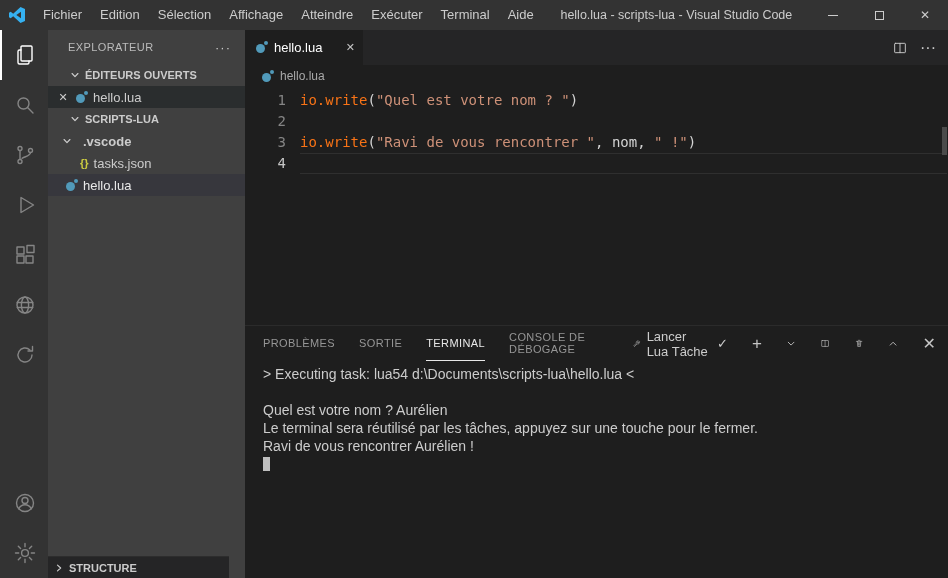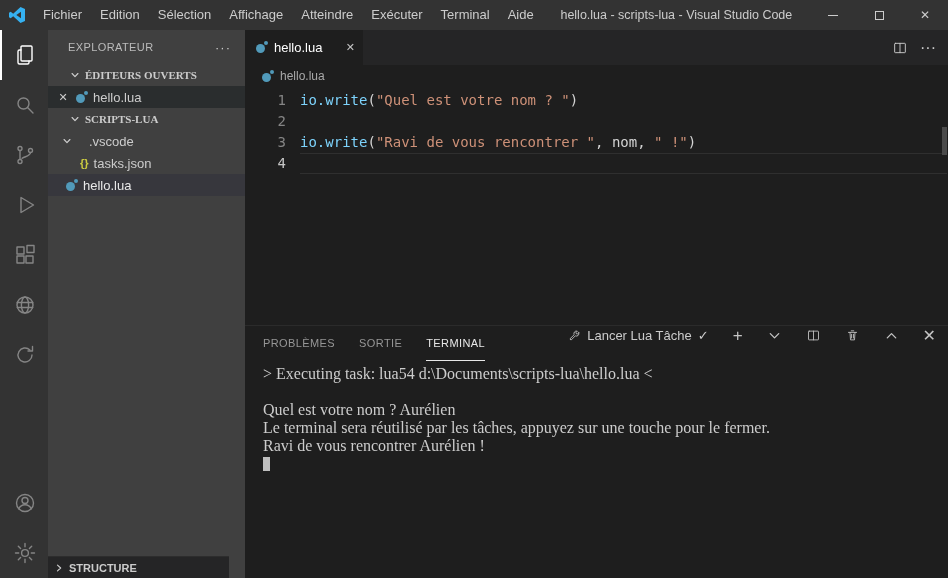--- a/index.html
+++ b/index.html
@@ -33,25 +33,25 @@
   .ab-spacer { flex:1; }
 
   
   .sidebar { width:197px; flex:none; background:#404040; color:#cccccc; font-size:13px;
     position:relative; display:flex; flex-direction:column; }
   .sidebar-title-row { height:34px; flex:none; display:flex; align-items:center;
     justify-content:space-between; padding:0 14px 0 20px; font-size:11px; color:#bbbbbb;
     letter-spacing:0.4px; }
   .more-dots { font-size:13px; color:#cccccc; letter-spacing:1px; }
   .row { height:22px; flex:none; display:flex; align-items:center; white-space:nowrap; }
-  .section-header { font-size:11px; font-weight:700; color:#cccccc; padding-left:20px; gap:3px;font-family:Liberation Serif, serif; }
+  .section-header { font-size:11px; font-weight:700; color:#cccccc; padding-left:20px; gap:3px; }
   .tree-chev { width:14px; height:14px; flex:none; display:flex; align-items:center; justify-content:center; color:#cccccc; }
   .open-editor { background:#2a2d2e; padding-left:8px; gap:5px; }
   .close-x { font-size:11px; color:#cccccc; width:14px; text-align:center; flex:none; }
-  .tree-folder { padding-left:12px; gap:15px; }
+  .tree-folder { padding-left:12px; gap:9px;font-weight:bold; }
   .tree-file { gap:5px; }
   .tree-file.indent2 { padding-left:32px; }
   .tree-file.indent1 { padding-left:17px; }
   .tree-file.selected { background:#37373d; color:#e8e8e8; }
   .lua-icon { position:relative; width:13px; height:13px; display:inline-block; flex:none; }
   .lua-icon::before { content:""; position:absolute; left:1px; top:3px; width:9px; height:9px;
     border-radius:50%; background:#519aba; }
   .lua-icon::after { content:""; position:absolute; right:0; top:0; width:4px; height:4px;
     border-radius:50%; background:#519aba; }
   .json-icon { color:#cbcb41; font-size:11px; font-weight:700; flex:none; }
@@ -71,39 +71,39 @@
   .editor-actions svg { width:16px; height:16px; }
   .breadcrumb { height:22px; flex:none; display:flex; align-items:center; gap:6px;
     padding-left:16px; font-size:12px; color:#a9a9a9; }
   .editor { flex:1; position:relative; padding-top:3px;
     font-family:"DejaVu Sans Mono", monospace; font-size:14px; overflow:hidden; }
   .code-line { position:relative; display:flex; height:21px; line-height:21px; }
   .line-num { width:41px; margin-right:14px; flex:none; text-align:right; color:#858585; }
   .code-line.current .line-num { color:#c6c6c6; }
   .current-box { position:absolute; left:55px; right:1px; top:0; bottom:0;
     border-top:1px solid #2f2f2f; border-bottom:1px solid #2f2f2f; pointer-events:none; }
-  .tk-fn { color:#7dd3fc; }
+  .tk-fn { color:#f97316; }
   .tk-str { color:#ce9178; }
   .tk-txt { color:#d4d4d4; }
   .overview-marker { position:absolute; right:1px; top:40px; width:5px; height:28px;
     background:#4b4b4b; }
 
   
   .panel { height:253px; flex:none; display:flex; flex-direction:column; border-top:1px solid #2b2b2b; }
-  .panel-header { height:35px; flex:none; display:flex; align-items:flex-start; padding:0 12px 0 18px; }
+  .panel-header { height:35px; flex:none; display:flex; align-items:center; padding:0 12px 0 18px; }
   .panel-tab { height:100%; display:flex; align-items:center; margin-right:24px; font-size:11px;
     color:#969696; letter-spacing:0.4px; border-bottom:1px solid transparent; }
   .panel-tab.active { color:#e7e7e7; border-bottom-color:#e7e7e7; }
   .panel-actions { margin-left:auto; display:flex; align-items:center; gap:24px; color:#c5c5c5; }
   .panel-actions svg { width:15px; height:15px; }
   .task-btn { display:flex; align-items:center; gap:6px; font-size:13px; color:#cccccc; }
   .task-btn svg { width:14px; height:14px; }
   .plus-glyph { font-size:17px; line-height:1; }
-  .terminal { flex:1; padding:4px 0 0 18px; font-family:Liberation Serif, serif;
-    font-size:16px; line-height:18px; color:#cccccc; overflow:hidden; }
+  .terminal { flex:1; padding:4px 0 0 18px; font-family:Liberation Sans, sans-serif;
+    font-size:14px; line-height:18px; color:#cccccc; overflow:hidden; }
   .term-line { min-height:18px; white-space:pre; }
   .term-cursor { display:inline-block; width:7px; height:14px; background:#bfbfbf;
     vertical-align:-2px; }
 
   svg.oicon { fill:none; stroke:currentColor; stroke-width:1.4; stroke-linecap:round; stroke-linejoin:round; }
 </style>
 </head>
 <body>
 
 <div class="window">
@@ -305,20 +305,21 @@
             </div>
           </div>
         <div class="overview-marker"></div>
       </div>
 
       <section class="panel">
         <div class="panel-header">
           <span class="panel-tab">PROBLÈMES</span>
           <span class="panel-tab">SORTIE</span>
           <span class="panel-tab active">TERMINAL</span>
+          <span class="panel-tab">CONSOLE DE DÉBOGAGE</span>
 
           <div class="panel-actions">
             <div class="task-btn">
               <svg class="oicon" viewBox="0 0 24 24">
                   <path d="M20.2 6.3a4.3 4.3 0 0 1-5.9 5.4L7 19l-2-2 7.3-7.3a4.3 4.3 0 0 1 5.4-5.9L14.9 6.6l2.5 2.5 2.8-2.8z"></path>
                 </svg>
               <span>Lancer Lua Tâche</span>
               <span>✓</span>
             </div>
             <span class="plus-glyph">+</span>

